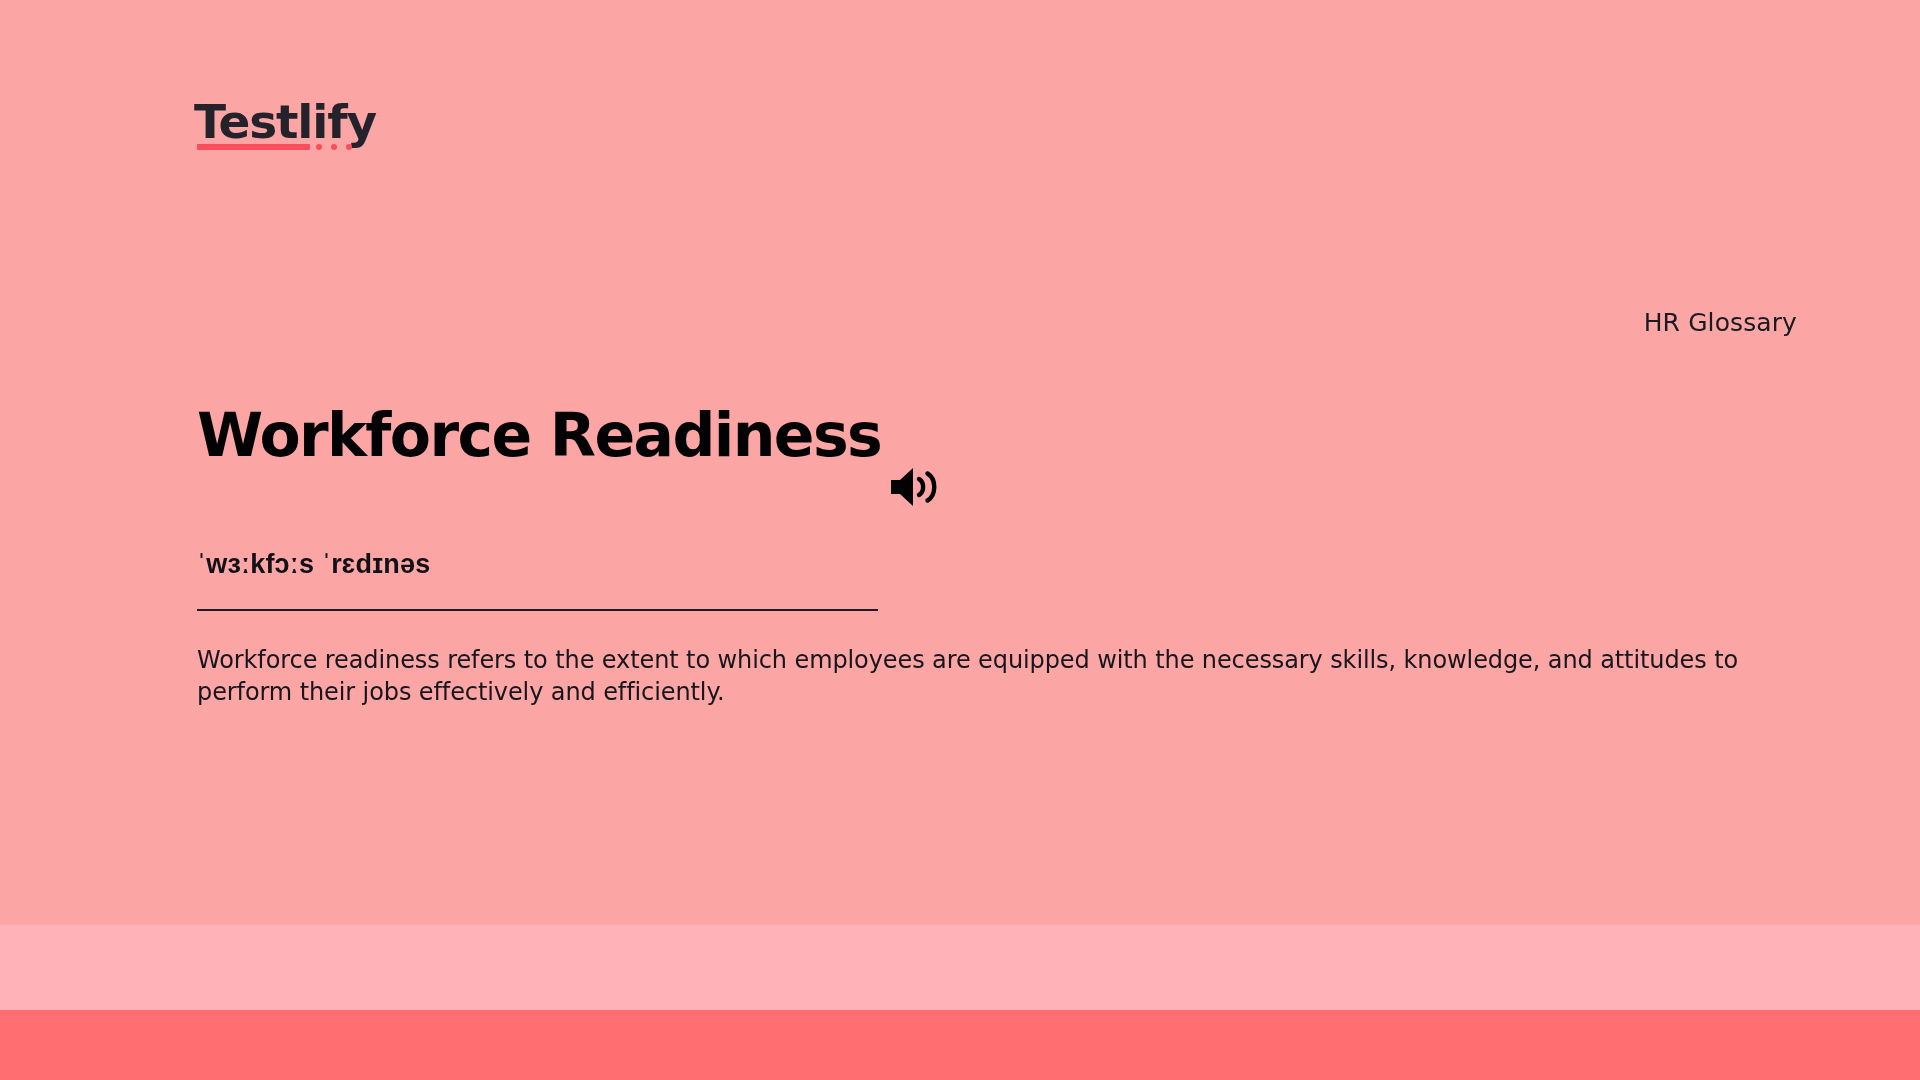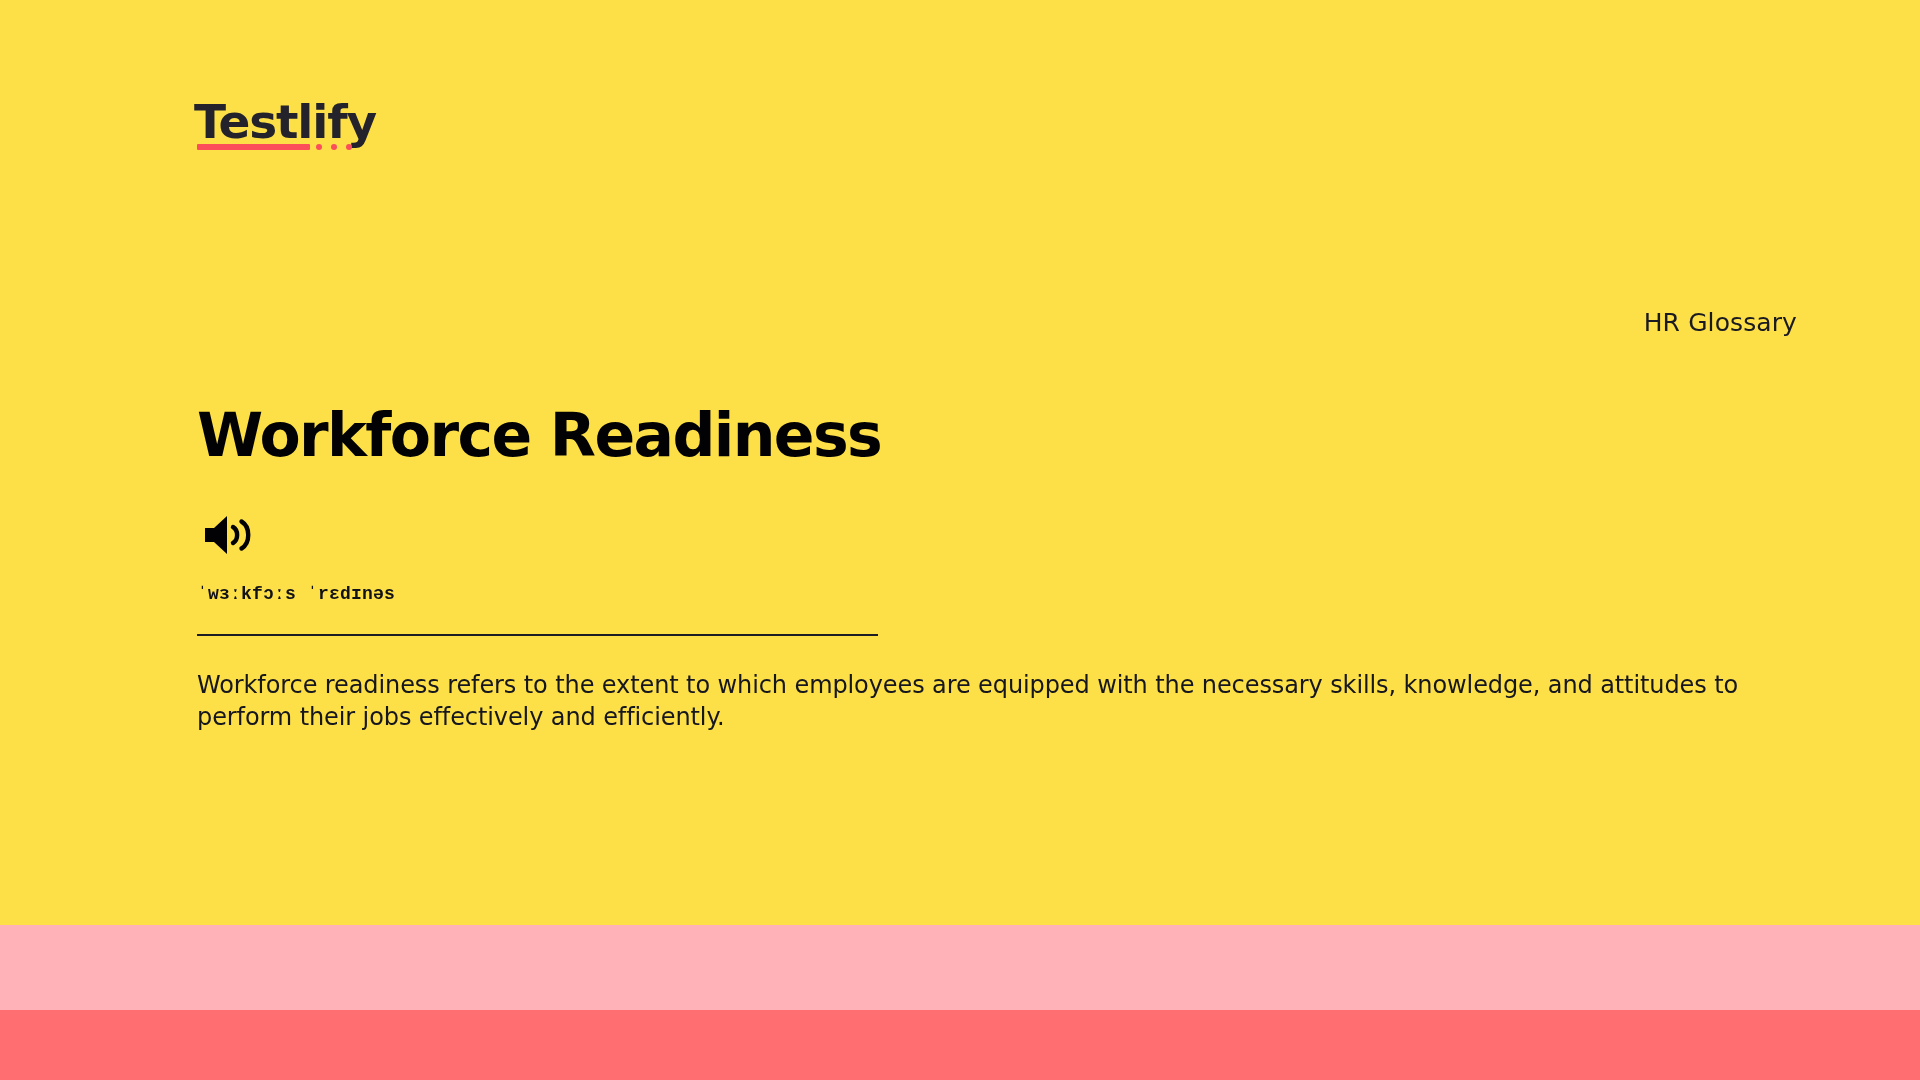--- a/index.html
+++ b/index.html
@@ -11,21 +11,21 @@
     height: 1080px;
     overflow: hidden;
     background: #FDF3F3;
     font-family: "Liberation Sans", sans-serif;
     position: relative;
   }
 
   .page {
     position: absolute;
     inset: 0;
-    background: #fde047;
+    background: #fca5a5;
   }
 
   
   .logo-block {
     position: absolute;
     left: 194px;
     top: 98px;
     width: 200px;
     height: 62px;
   }
@@ -75,24 +75,23 @@
     font-family: "DejaVu Sans", sans-serif;
     font-size: 25px;
     font-weight: 400;
     color: #1A1A22;
     letter-spacing: 0.1px;
     line-height: 1.2;
     text-align: right;
   }
   .title-row {
     display: flex;
-    align-items: flex-start;
+    align-items: flex-end;
     margin-top: 24px;
     gap: 2px;
-    flex-direction: column;
   }
   .term-title {
     font-family: "DejaVu Sans", sans-serif;
     font-size: 60px;
     font-weight: 700;
     letter-spacing: -1.6px;
     color: #020205;
     line-height: 1.12;
     white-space: nowrap;
   }
@@ -102,26 +101,26 @@
     padding: 0;
     margin: 0 0 0 4px;
     display: flex;
     align-items: center;
     cursor: pointer;
     line-height: 0;
   }
   .speaker-btn svg { display: block; }
 
   .ipa {
-    font-family: Liberation Mono, monospace;
-    font-size: 18px;
+    font-family: Liberation Sans, sans-serif;
+    font-size: 27px;
     font-weight: 600;
     color: #111118;
     letter-spacing: 0.2px;
-    margin-top: 26px;
+    margin-top: 38px;
     line-height: 1.2;
   }
   .rule {
     width: 681px;
     height: 2px;
     background: #1C1C24;
     margin-top: 29px;
   }
   .definition {
     font-family: "DejaVu Sans", sans-serif;

